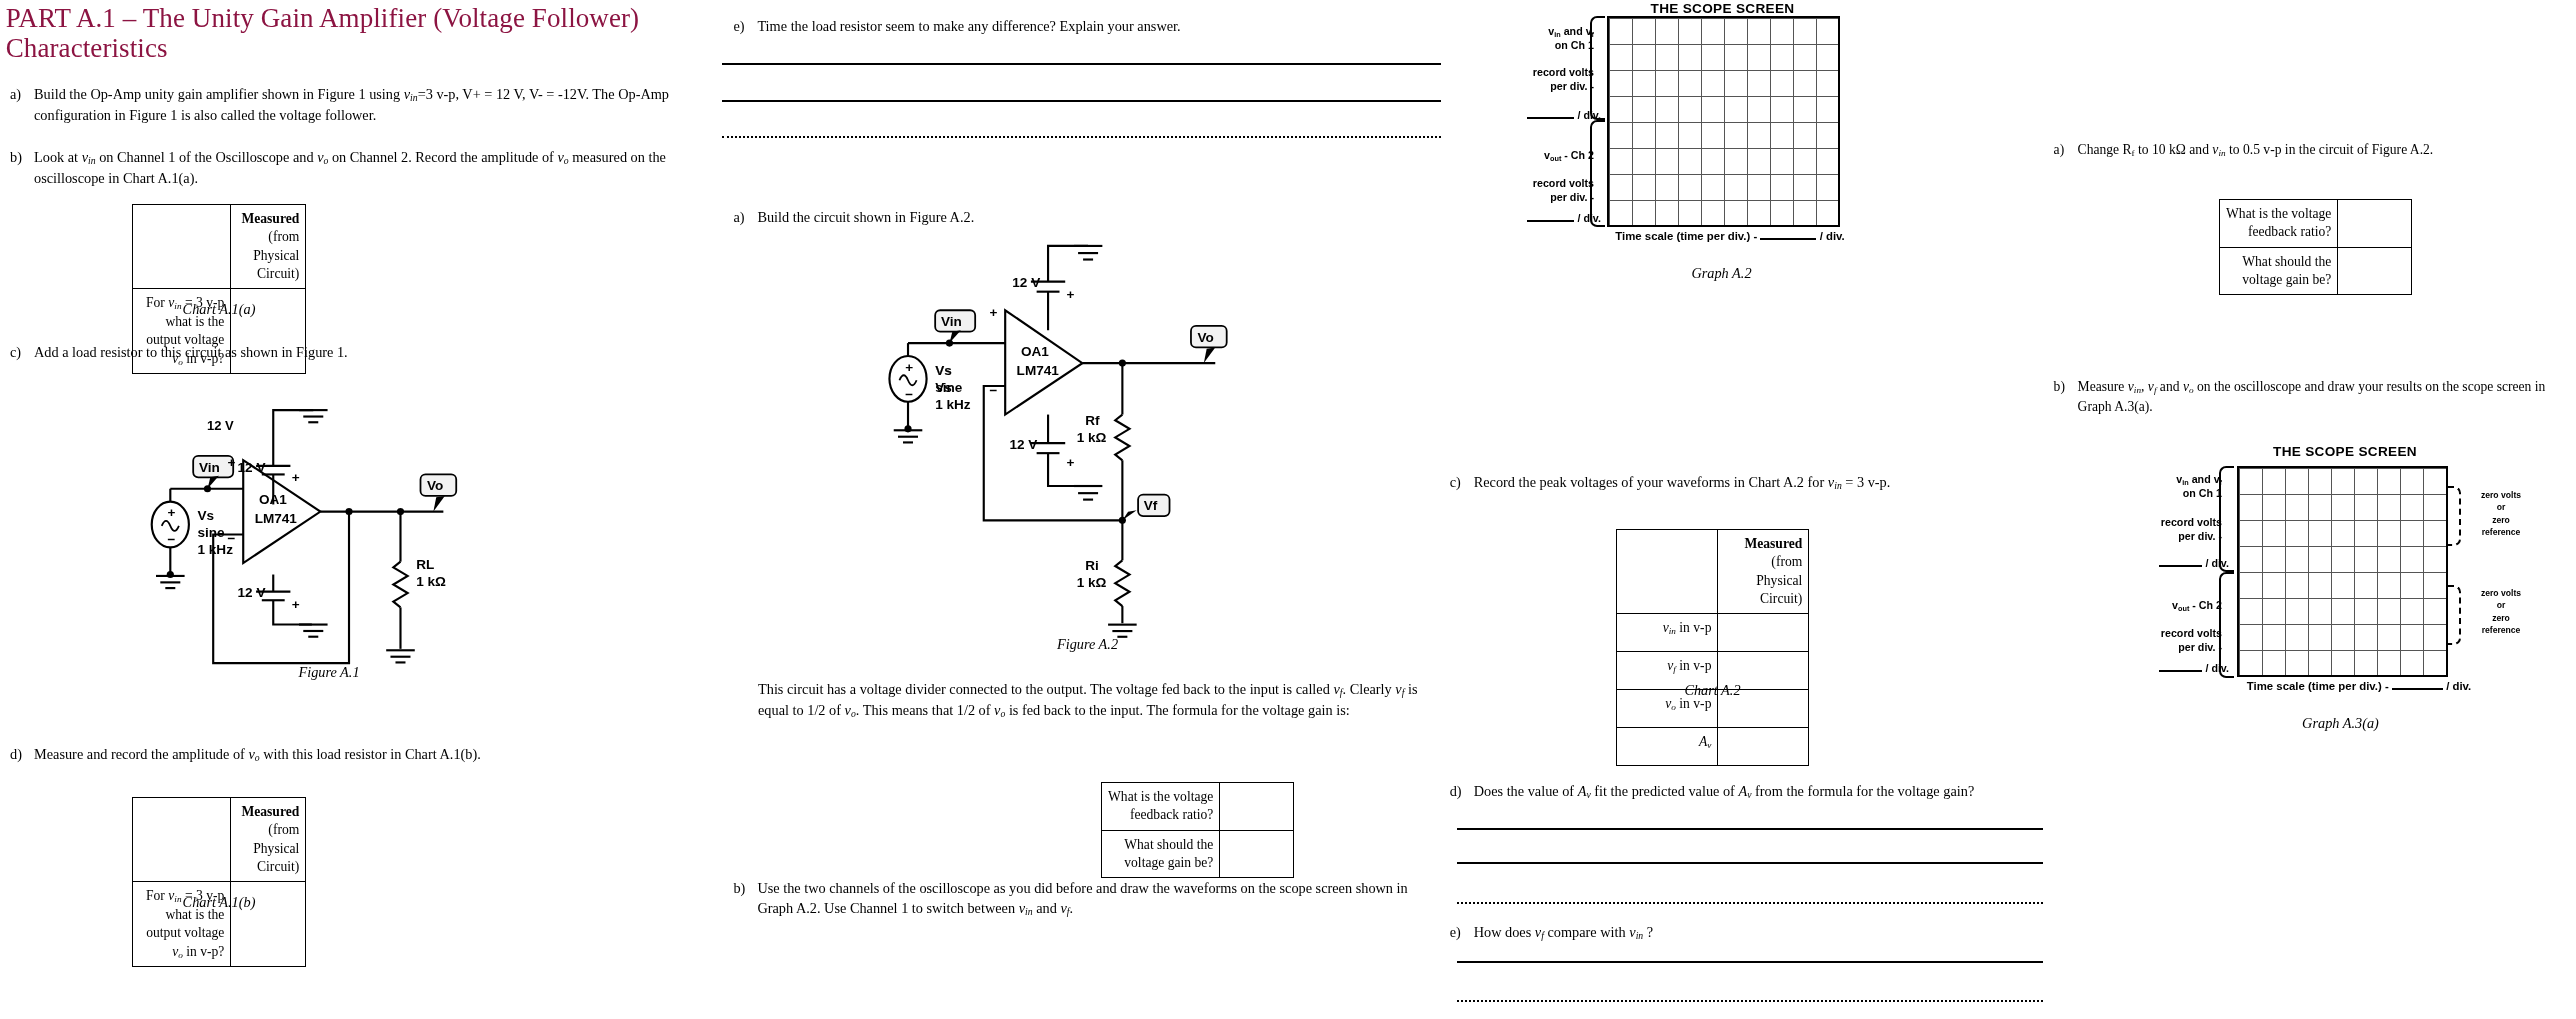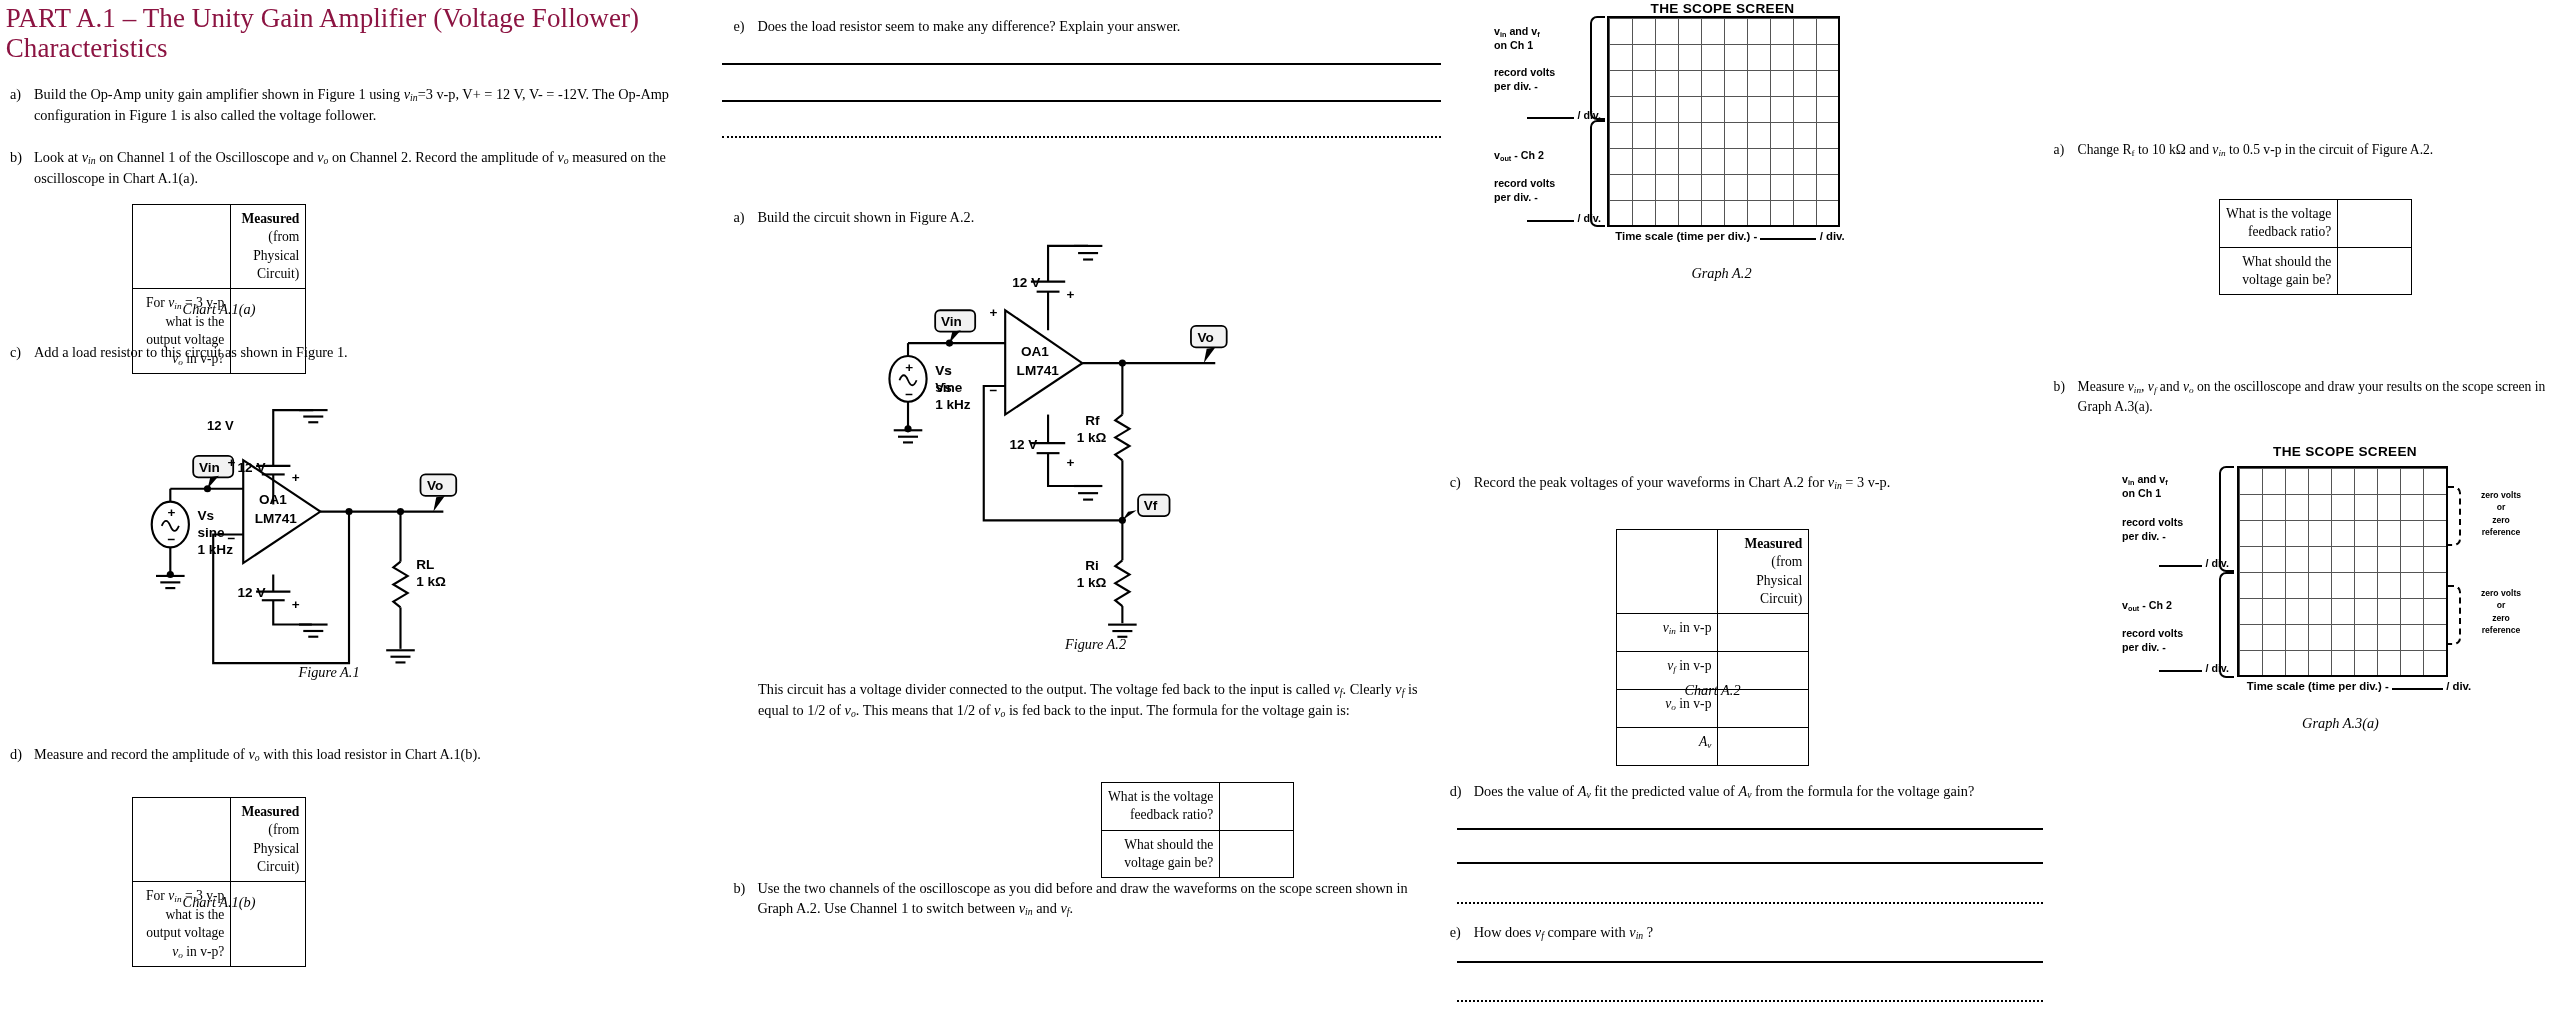--- a/index.html
+++ b/index.html
@@ -40,21 +40,21 @@
   
   .scope-wrap{position:relative;}
   .scope-title{font-family:"Liberation Sans",sans-serif;font-weight:bold;
      font-size:13.6px;letter-spacing:0.3px;text-align:center;}
   .scope-grid{border:2.9px solid #000;background:#fff;
      background-image:
        linear-gradient(to right,#555 0.7px,transparent 0.7px),
        linear-gradient(to bottom,#555 0.7px,transparent 0.7px);
      background-repeat:repeat;}
   .scope-side{font-family:"Liberation Sans",sans-serif;font-weight:bold;
-     font-size:10.7px;line-height:1.3;text-align:left;}
+     font-size:10.7px;line-height:1.3;text-align:right;}
   .blankline{display:inline-block;border-bottom:2.1px solid #000;}
   .scope-bottom{font-family:"Liberation Sans",sans-serif;font-weight:bold;font-size:11.4px;}
   .zeroref{font-family:"Liberation Sans",sans-serif;font-weight:bold;
      font-size:8.6px;line-height:1.45;text-align:center;}
 
   
   .fig{position:relative;}
   .fig svg{display:block;}
   .figcap{font-style:italic;font-size:14.3px;text-align:center;}
 
@@ -255,21 +255,21 @@
     </tr>
   </tbody>
     </table>
   <div class="cap" style="position:absolute;left:132px;top:894px;width:174px;">Chart A.1(b)</div>
 </div>
 
 <div class="col" id="col2">
 
   <div class="item" style="position:absolute;left:11.4px;top:15.7px;width:697px;">
     <div class="mk">e)</div>
-    <div class="tx">Does the load resistor seem to make any difference? Explain your answer.</div>
+    <div class="tx">Time the load resistor seem to make any difference? Explain your answer.</div>
   </div>
 
   <div class="rule" style="position:absolute;left:0px;top:63px;width:719px;"></div>
   <div class="rule" style="position:absolute;left:0px;top:100px;width:719px;"></div>
   <div class="dotrule" style="position:absolute;left:0px;top:136px;width:719px;"></div>
 
 
   <div class="item" style="position:absolute;left:11.4px;top:207px;width:697px;">
     <div class="mk">a)</div>
     <div class="tx">Build the circuit shown in Figure A.2.</div>
@@ -357,21 +357,21 @@
         <text x="306" y="490">1 kΩ</text>
       </g>
       <g font-family="Liberation Sans, sans-serif" font-size="19" font-weight="bold" fill="#000">
         <text x="108" y="192" fill="#fff">Vs</text>
         <text x="108" y="192">Vs</text>
         <text x="108" y="216">sine</text>
         <text x="108" y="240">1 kHz</text>
       </g>
     </svg>
   </div>
-  <div class="figcap" style="position:absolute;left:152px;top:636px;width:443px;">Figure A.2</div>
+  <div class="figcap" style="position:absolute;left:144px;top:636px;width:443px;">Figure A.2</div>
 
   <div class="para" style="position:absolute;left:36px;top:679px;width:668px;">This circuit has a voltage divider connected to the output. The voltage fed back to the input is called <i class="v">v<sub>f</sub></i>. Clearly <i class="v">v<sub>f</sub></i> is equal to 1/2 of <i class="v">v<sub>o</sub></i>. This means that 1/2 of <i class="v">v<sub>o</sub></i> is fed back to the input. The formula for the voltage gain is:</div>
 
 
   <table class="chart" style="position:absolute;left:379px;top:782px;width:193px;">
     <tbody>
         <tr>
       <td style="width:118px;height:33px;">What is the voltage feedback ratio?</td>
       <td style="width:75px;"></td>
     </tr>

